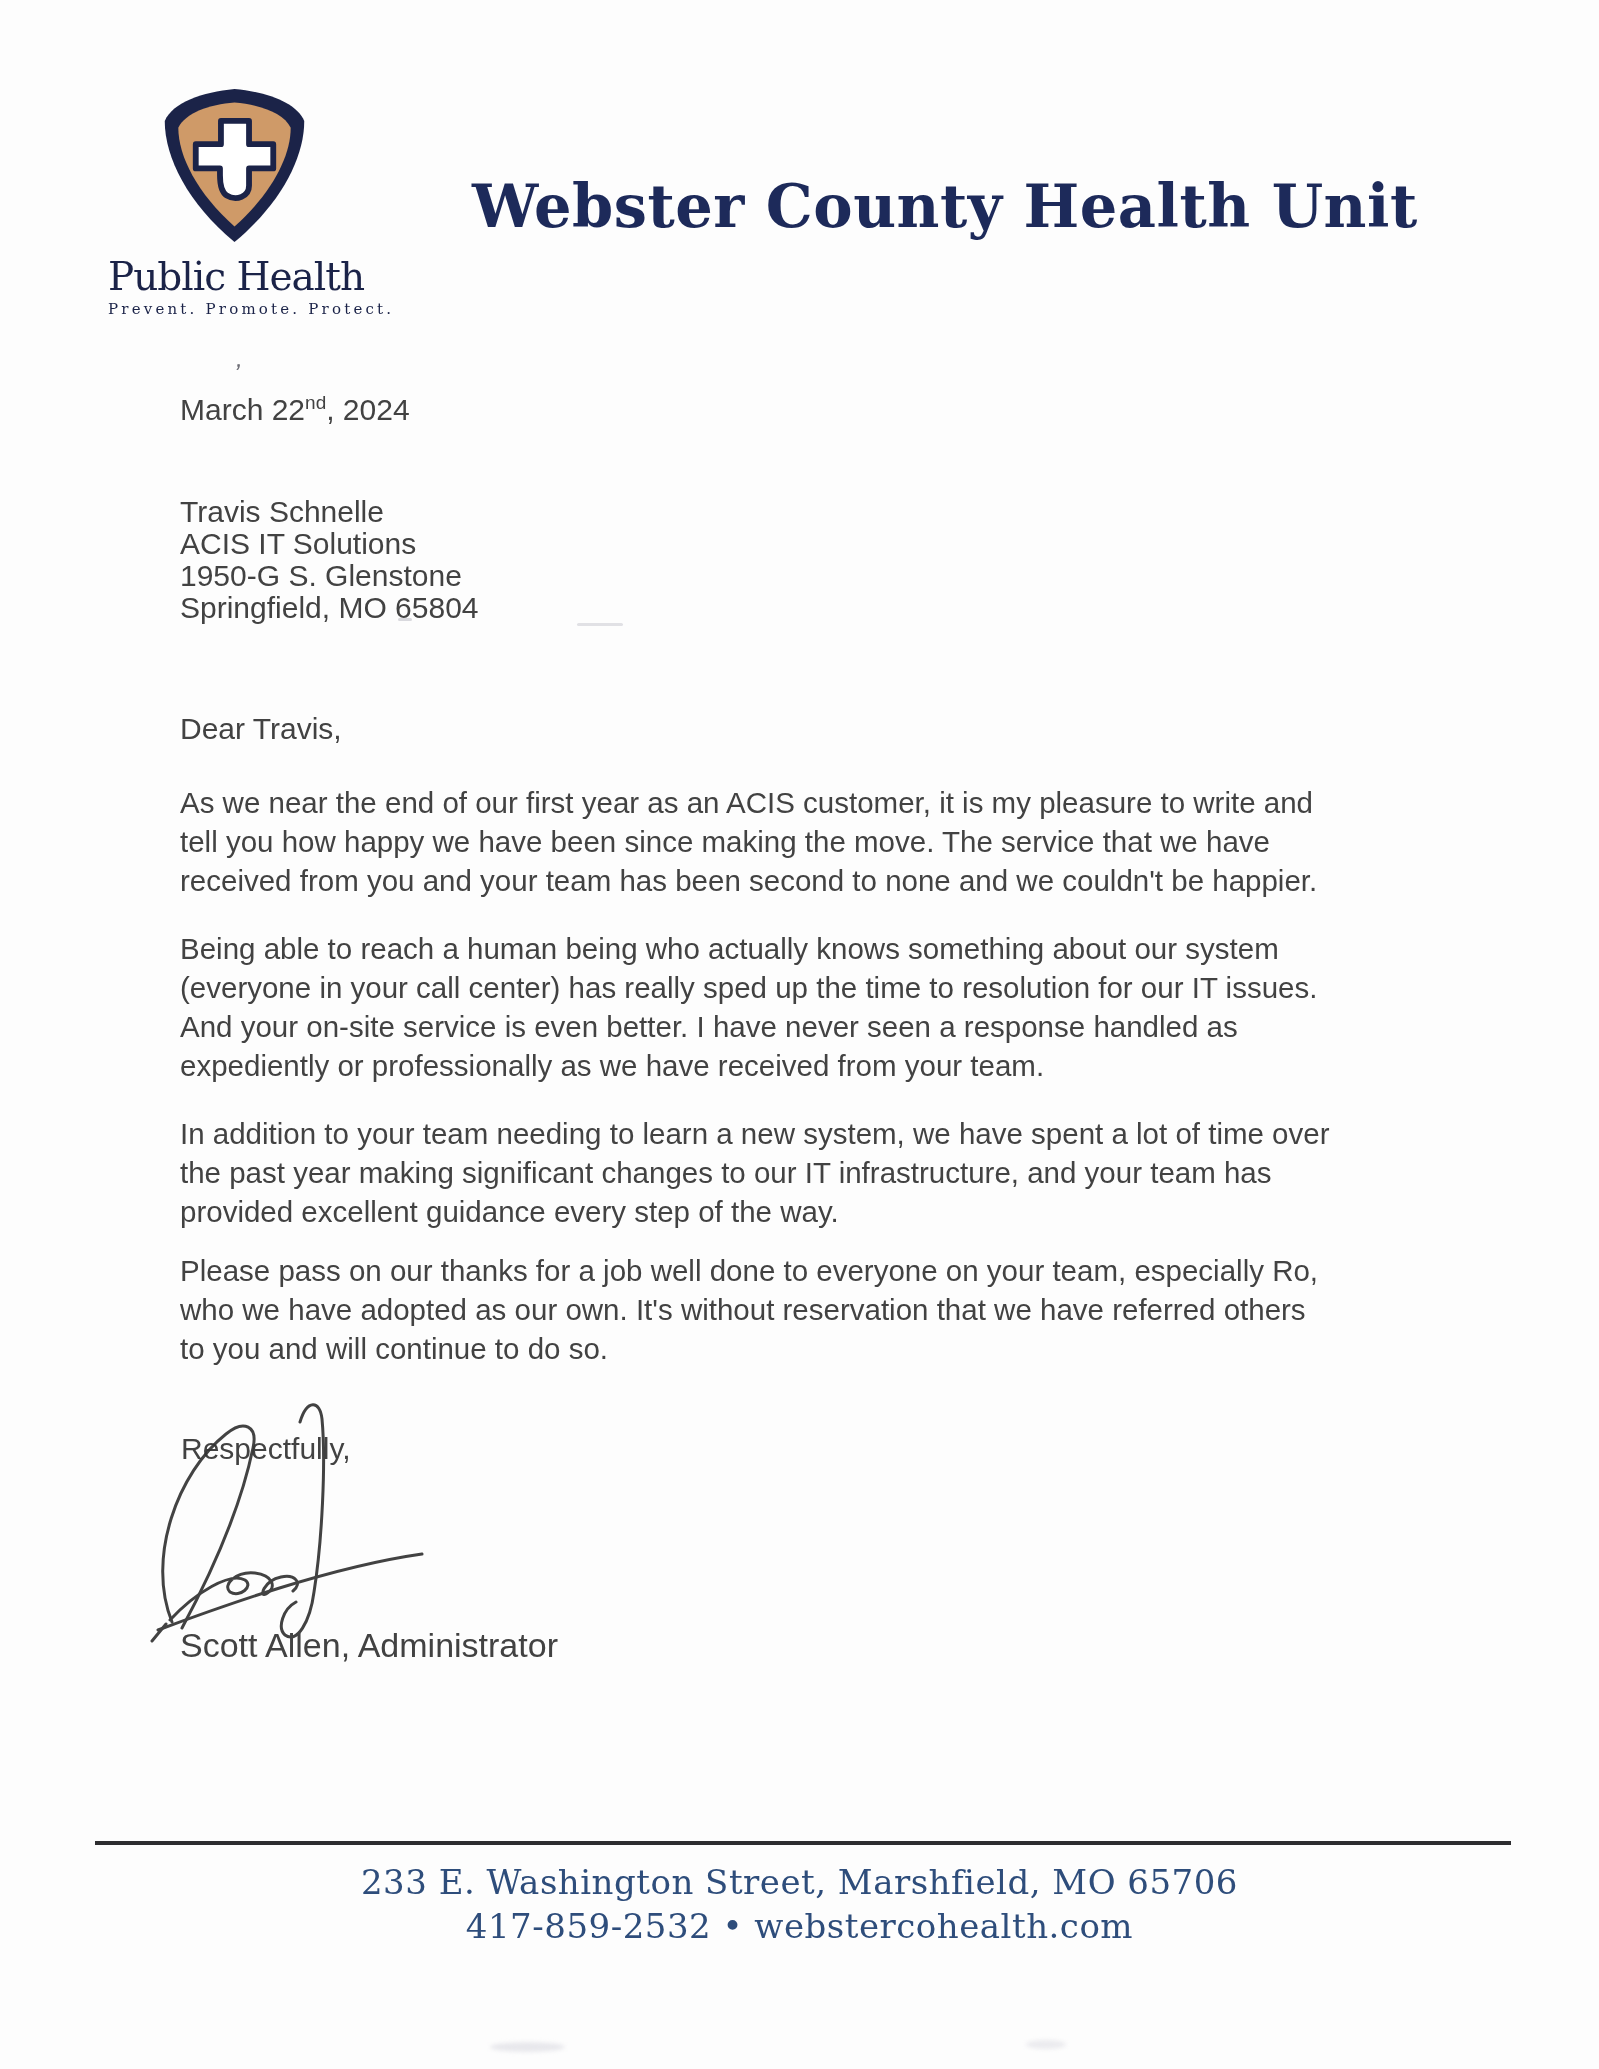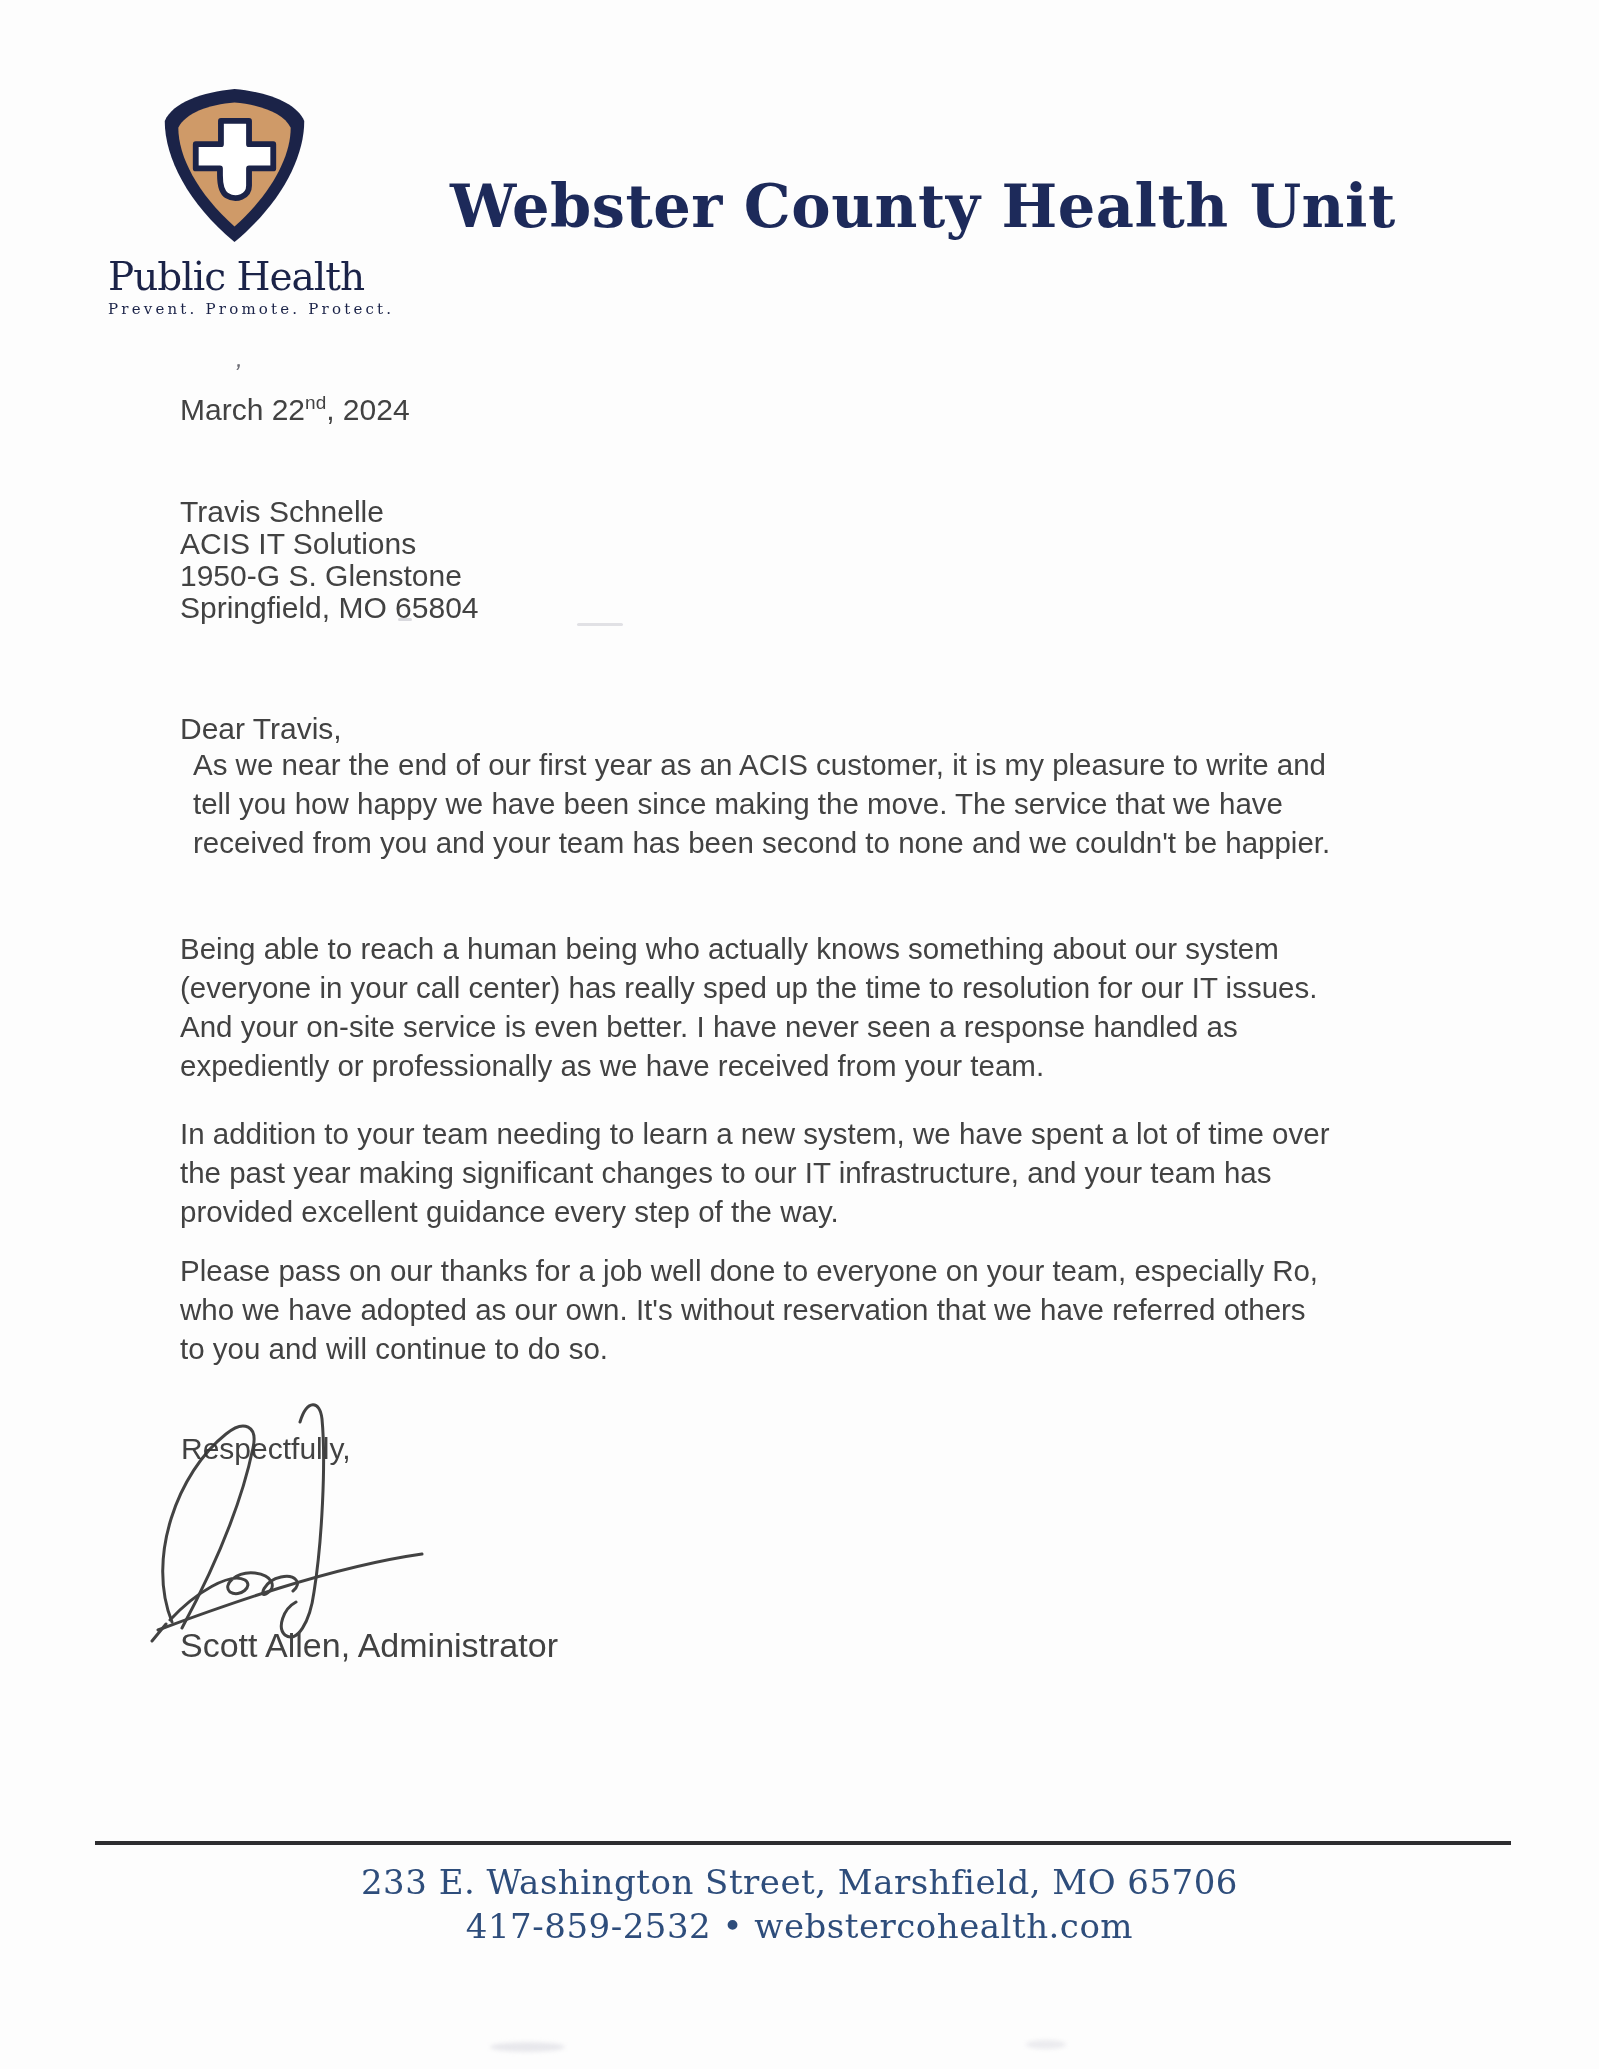--- a/index.html
+++ b/index.html
@@ -36,21 +36,21 @@
   .logo-tagline {
     margin-top: 1px;
     font-family: "DejaVu Serif", serif;
     font-size: 15px;
     letter-spacing: 3.2px;
     color: #1b2348;
     white-space: nowrap;
   }
   .org-title {
     position: absolute;
-    left: 450px;
+    left: 472px;
     top: 172px;
     width: 960px;
     font-family: "DejaVu Serif", serif;
     font-weight: bold;
     font-size: 59px;
     letter-spacing: 0.5px;
     color: #1d2a5a;
     white-space: nowrap;
   }
 
@@ -85,21 +85,21 @@
     font-size: 30px;
   }
   .para {
     position: absolute;
     left: 180px;
     width: 1270px;
     font-size: 29.5px;
     line-height: 39px;
     white-space: pre-line;
   }
-  .para-1 { top: 745px; margin-left: 13px; }
+  .para-1 { top: 783px; }
   .para-2 { top: 929px; }
   .para-3 { top: 1114px; }
   .para-4 { top: 1251px; }
 
   .closing {
     position: absolute;
     left: 181px;
     top: 1432px;
     font-size: 30px;
   }

